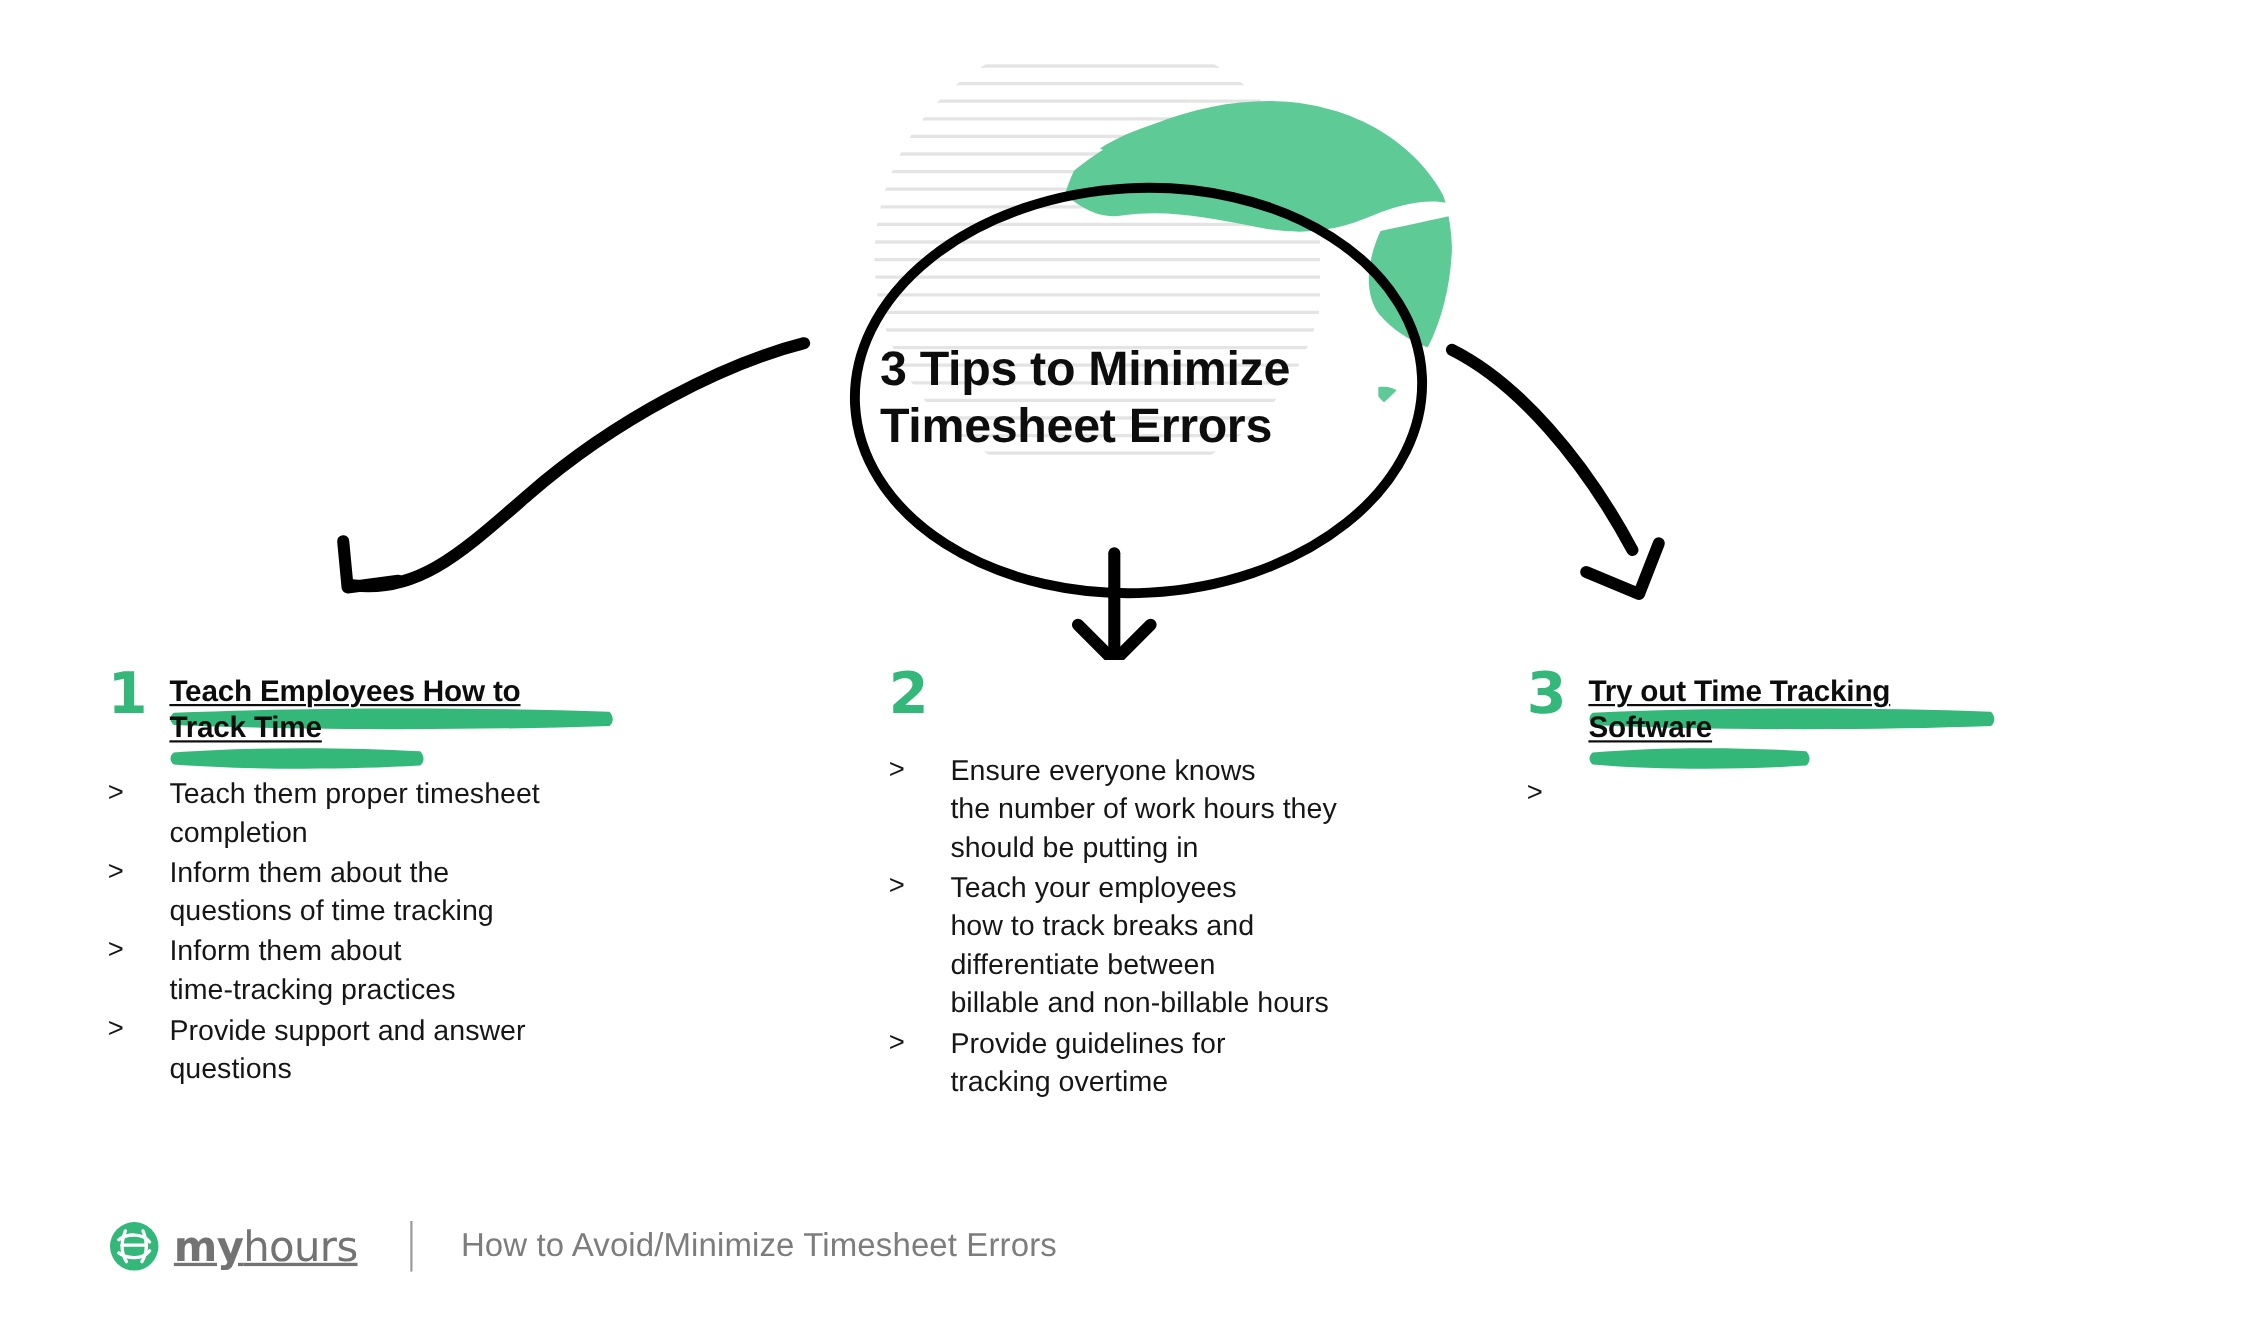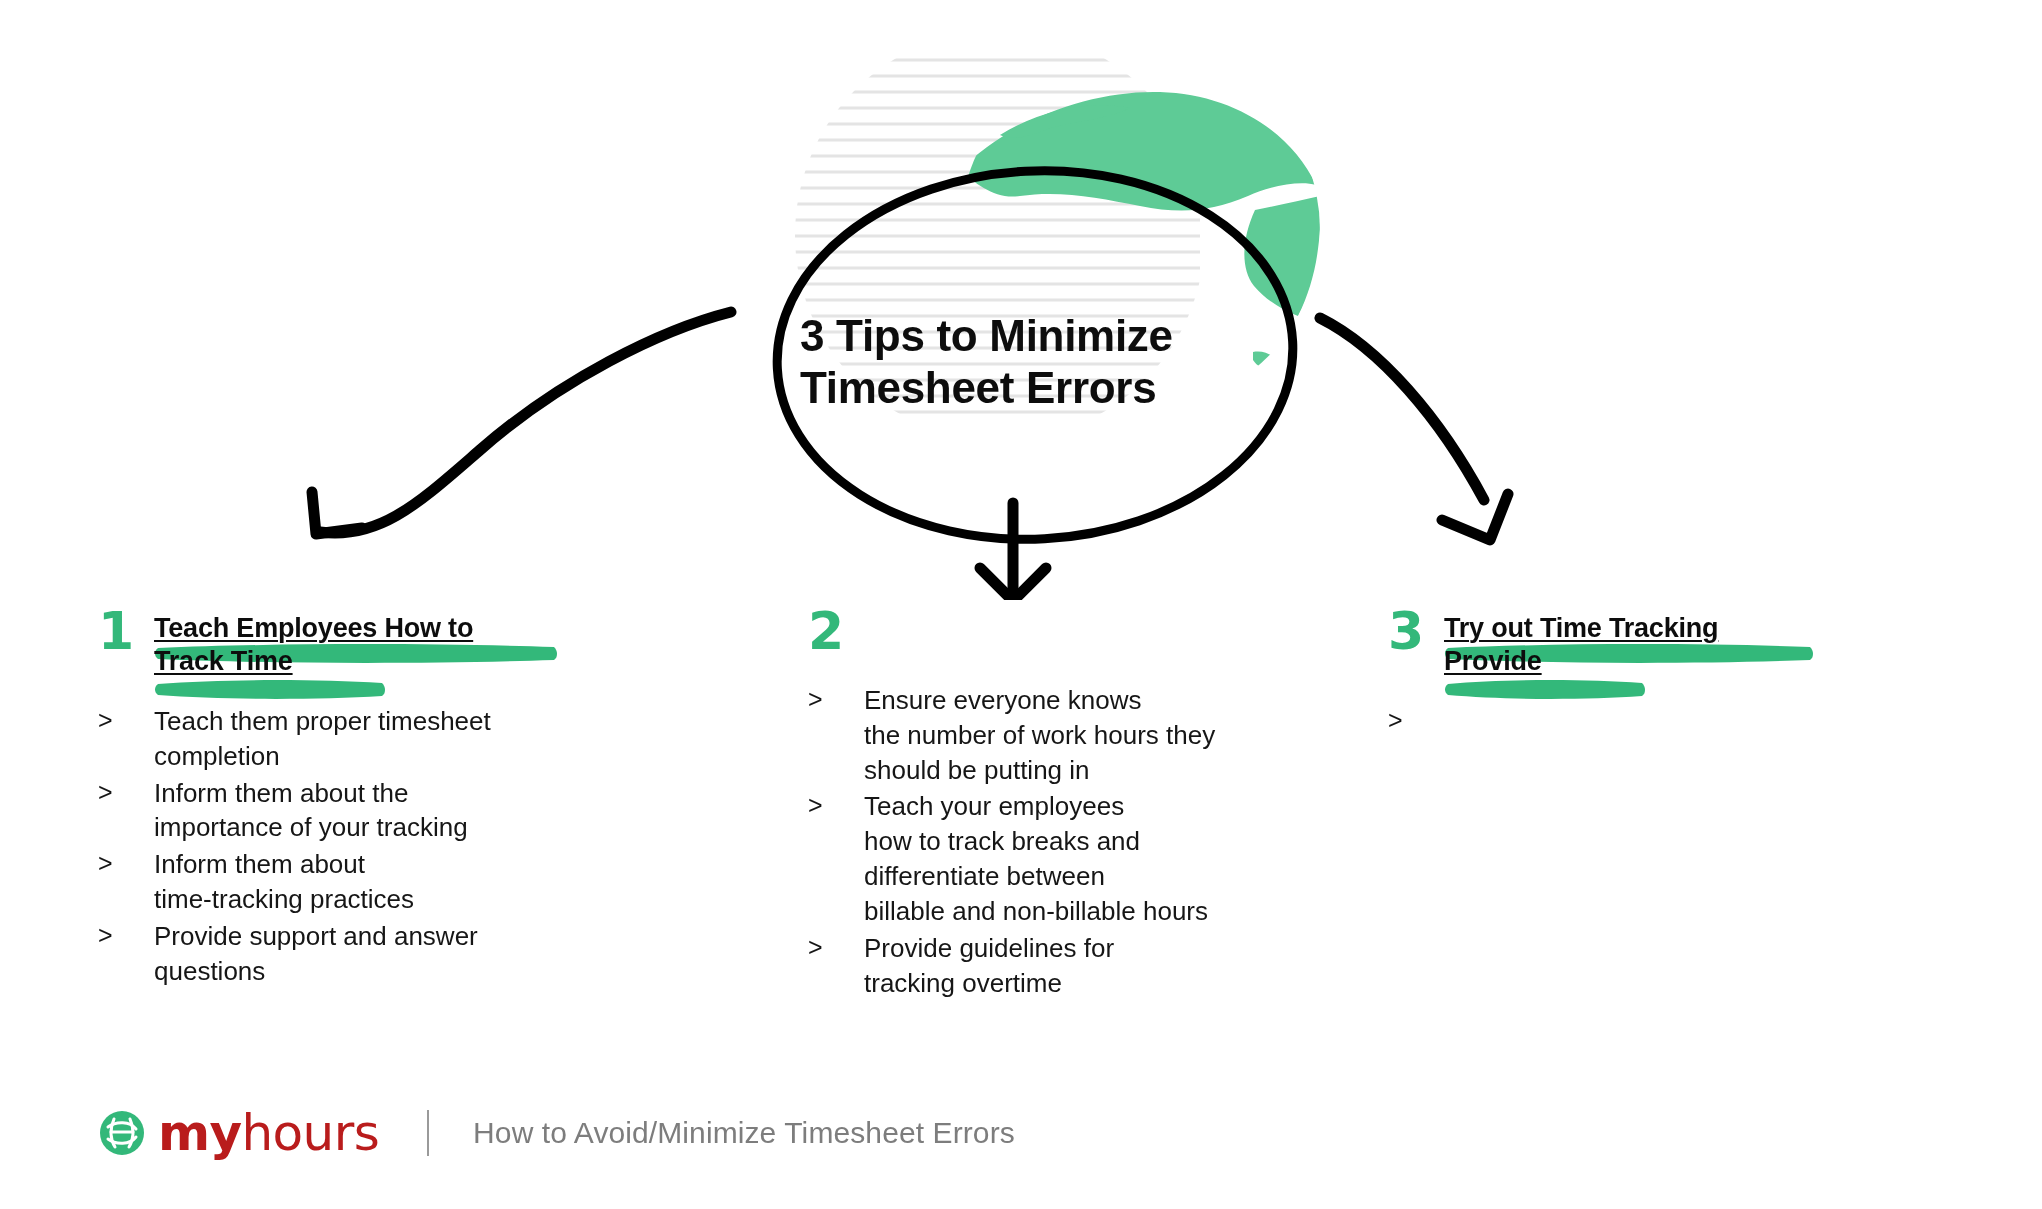--- a/index.html
+++ b/index.html
@@ -128,25 +128,26 @@
     position: absolute;
     left: 98px;
     bottom: 48px;
     display: flex;
     align-items: center;
     height: 56px;
   }
   .logo-mark { flex: 0 0 auto; display: block; }
   .logo-word {
     margin-left: 12px;
-    font-size: 50px;
+    font-size: 38px;
     line-height: 1;
     letter-spacing: -0.6px;
-    color: #b91c1c;
+    color: #737373;
     font-family: "DejaVu Sans", sans-serif;
+    text-decoration: underline;
   }
   .logo-word b { font-weight: bold; }
   .logo-word span { font-weight: normal; }
   .footer-divider {
     width: 2px;
     height: 46px;
     background: #9a9a9a;
     margin: 0 44px 0 48px;
   }
   .footer-caption {
@@ -251,21 +252,21 @@
     </div>
     <div class="bullets">
       <div class="bullet">
         <div class="bullet-mark">&gt;</div>
         <div class="bullet-text">Teach them proper timesheet
 completion</div>
       </div>
       <div class="bullet">
         <div class="bullet-mark">&gt;</div>
         <div class="bullet-text">Inform them about the
-importance of your tracking</div>
+questions of time tracking</div>
       </div>
       <div class="bullet">
         <div class="bullet-mark">&gt;</div>
         <div class="bullet-text">Inform them about
 time-tracking practices</div>
       </div>
       <div class="bullet">
         <div class="bullet-mark">&gt;</div>
         <div class="bullet-text">Provide support and answer
 questions</div>
@@ -303,21 +304,21 @@
     <div class="col-head">
       <div class="col-num">3</div>
       <div class="col-title-wrap">
         <div class="hl-layer">
           <svg width="540" height="90">
             <path d="M4 36 C110 31 260 31 366 35 C370 39 370 45 366 48 C260 52 110 52 4 47 C0 44 0 39 4 36 Z" fill="#33b87a"></path>
             <path d="M4 72 C62 67 140 67 198 71 C202 75 202 81 198 84 C140 88 62 88 4 83 C0 80 0 75 4 72 Z" fill="#33b87a"></path>
           </svg>
         </div>
         <div class="col-title">Try out Time Tracking
-Provide</div>
+Software</div>
       </div>
     </div>
     <div class="bullets">
       <div class="bullet">
         <div class="bullet-mark">&gt;</div>
       </div>
     </div>
   </div>
 
 </div>

